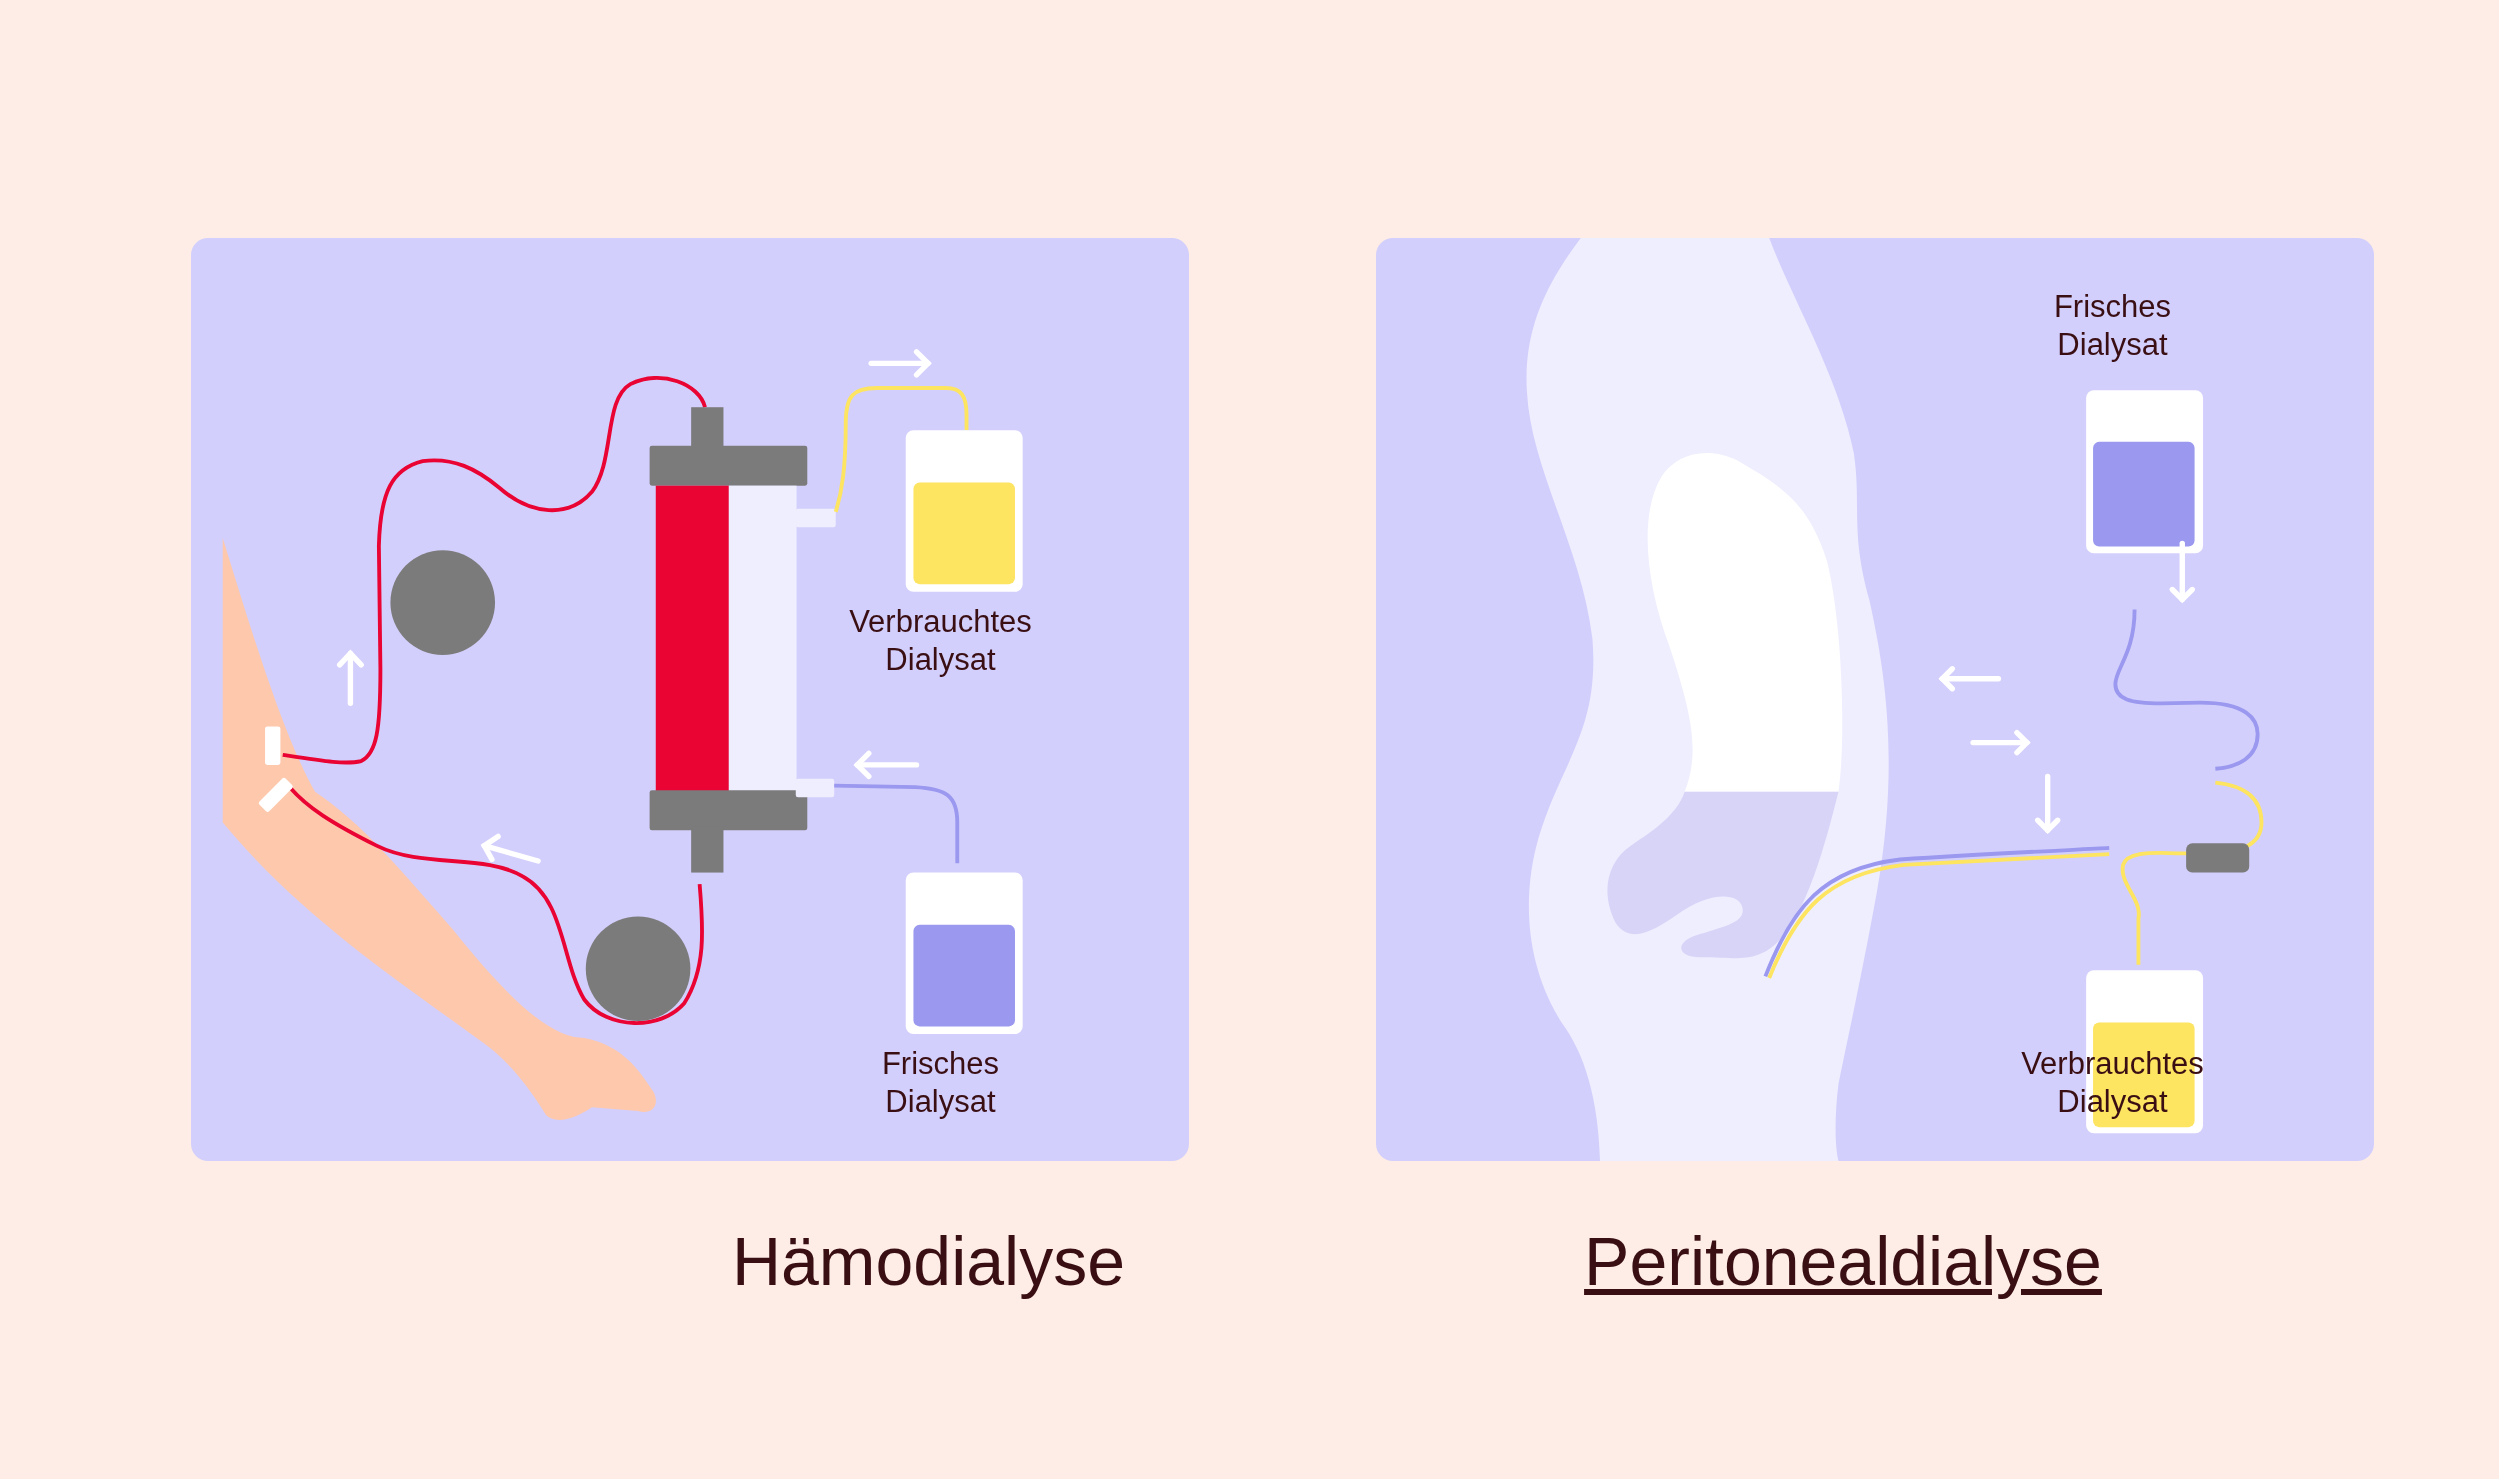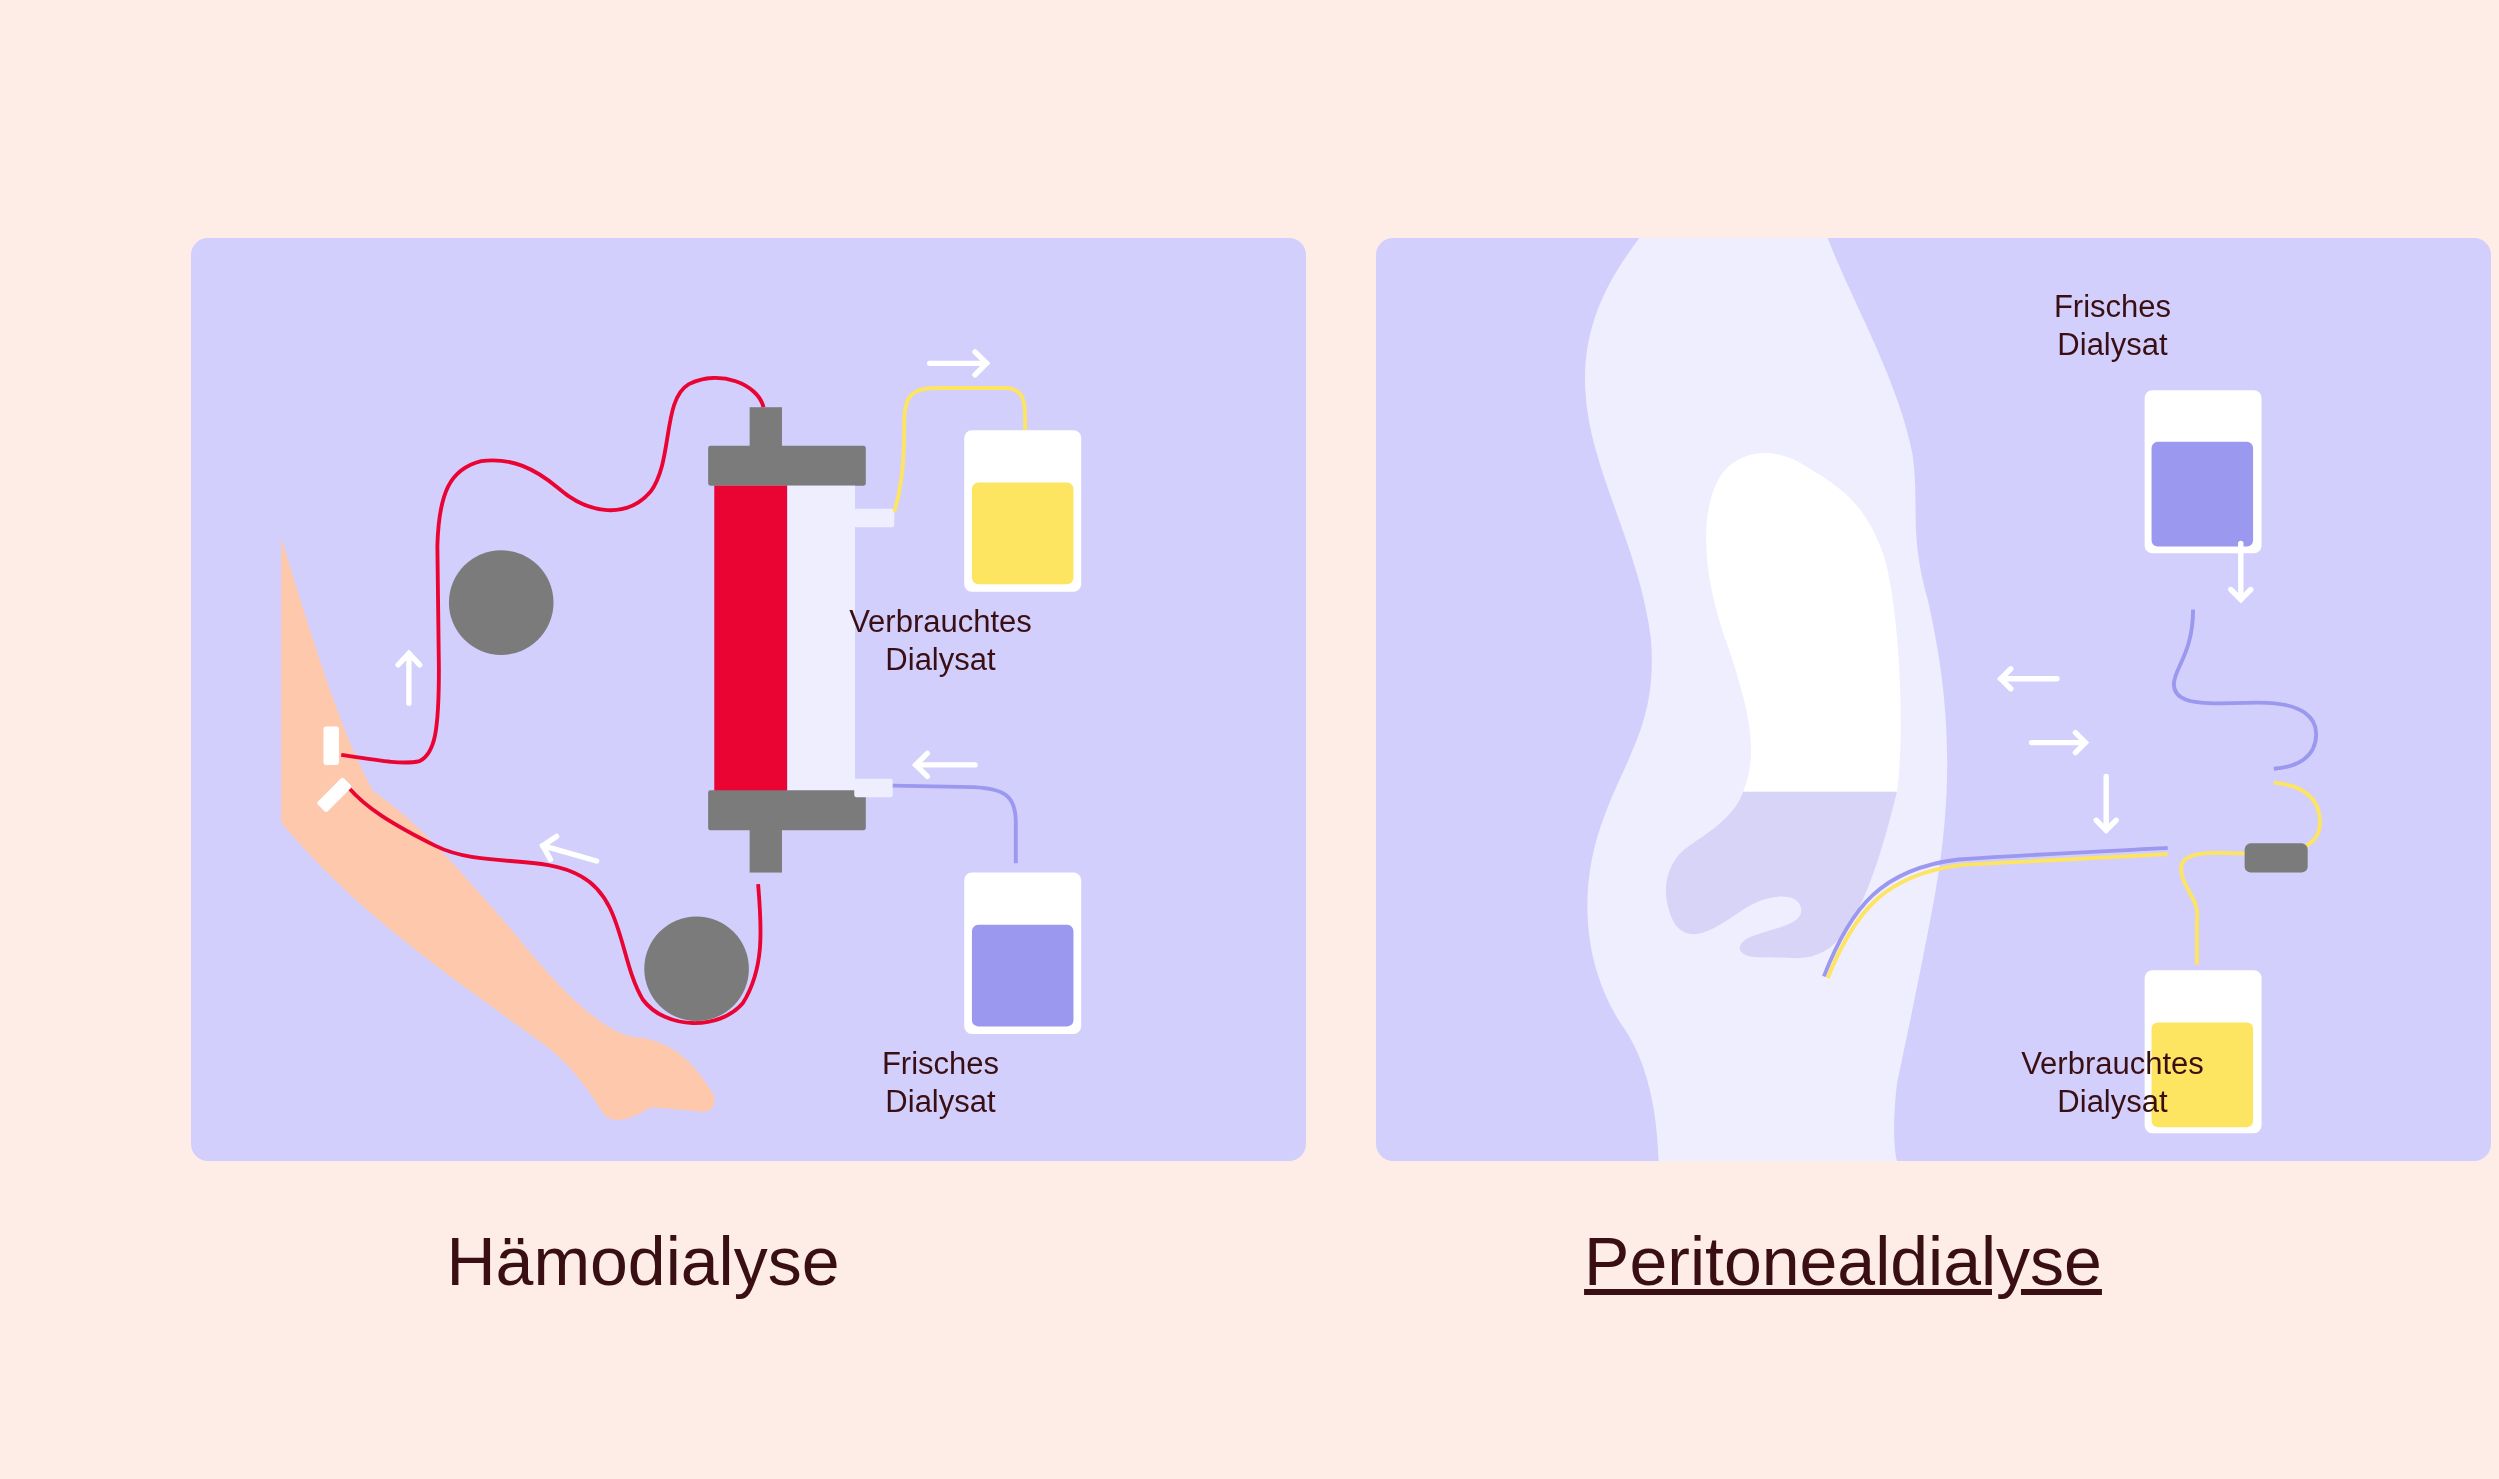--- a/index.html
+++ b/index.html
@@ -7,21 +7,21 @@
     width: 2500px; height: 1479px;
     background: #fdede6;
     position: relative;
     overflow: hidden;
     font-family: "Liberation Sans", "DejaVu Sans", sans-serif;
     color: #3a0f14;
   }
   .panel {
     position: absolute;
     top: 238px;
-    width: 1115px; height: 923px;
+    width: 998px; height: 923px;
     background: #d3cffc;
     border-radius: 17px;
     overflow: hidden;
   }
   #panel-hemo { left: 191px; }
   #panel-perit { left: 1376px; }
   .panel svg { position: absolute; left: 0; top: 0; width: 100%; height: 100%; }
   .label {
     position: absolute;
     font-size: 31px;
@@ -32,21 +32,21 @@
   }
   .title {
     position: absolute;
     top: 1223px;
     font-size: 68px;
     line-height: 77px;
     color: #3a0f14;
     text-align: center;
     width: 934px;
   }
-  #title-hemo { left: 176px; }
+  #title-hemo { left: 191px; text-align: right; }
   #title-perit { left: 1376px; text-decoration: underline; }
 </style>
 </head>
 <body>
 
 <div class="panel" id="panel-hemo">
   <svg viewBox="0 0 1215 1200">
 
     <path d="M0,390 C40,520 80,650 120,720 C180,760 230,820 300,900 C380,1000 430,1040 470,1040 C520,1050 540,1080 560,1110 C570,1130 555,1140 540,1135 L480,1130 C450,1150 430,1150 420,1140 C390,1090 360,1060 330,1040 C220,960 100,880 0,760 Z" fill="#fdc8ac"></path>
 

